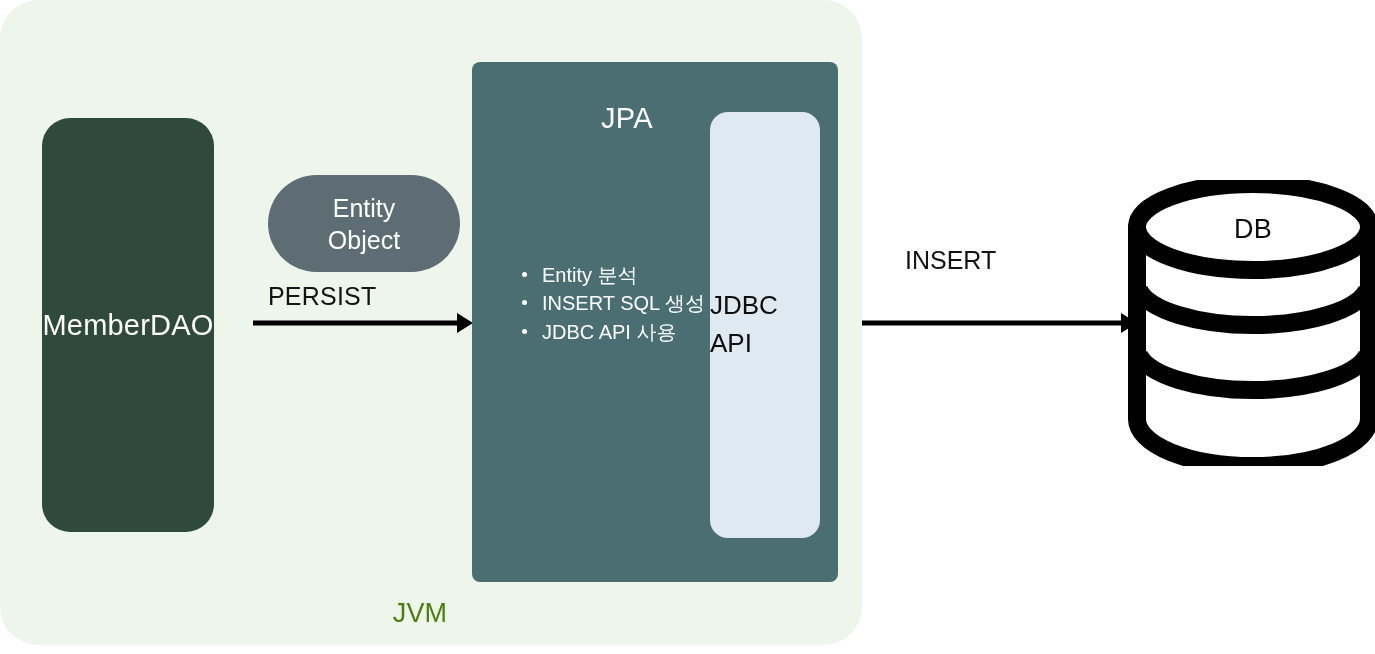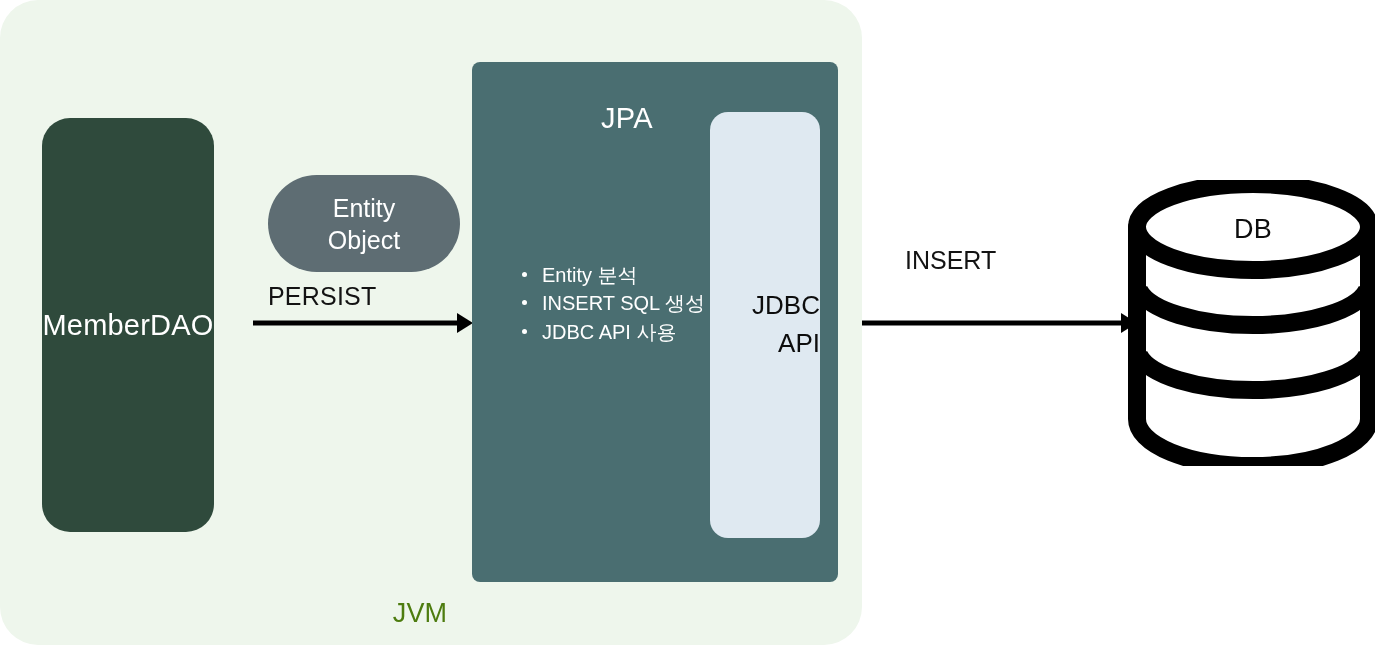--- a/index.html
+++ b/index.html
@@ -42,21 +42,21 @@
   .jpa-bullets{position:absolute;left:28px;top:183px;width:250px;
                list-style:none;margin:16px;padding:0;}
   .jpa-bullets li{position:relative;color:#ffffff;font-size:20px;line-height:1.42;
                   padding-left:26px;white-space:nowrap;}
   .jpa-bullets li:before{content:"";position:absolute;left:6px;top:11px;
                          width:5px;height:5px;border-radius:50%;background:#ffffff;}
 
   
   .jdbc-box{position:absolute;left:238px;top:50px;width:110px;height:426px;
             background:#DFE9F1;border-radius:18px;
-            display:flex;flex-direction:column;align-items:flex-end;justify-content:center;
+            display:flex;flex-direction:column;align-items:flex-start;justify-content:center;
             color:#0d0d0d;font-size:26px;line-height:1.45;}
 
   
   .insert-sql-label{position:absolute;left:905px;top:244px;width:180px;
                     font-size:25px;color:#131313;line-height:1.3;}
 
   
   .db-cyl{position:absolute;left:1128px;top:180px;width:250px;height:286px;}
   .db-label{position:absolute;left:1128px;top:214px;width:250px;text-align:center;
             font-size:27px;color:#0d0d0d;letter-spacing:0.3px;}

